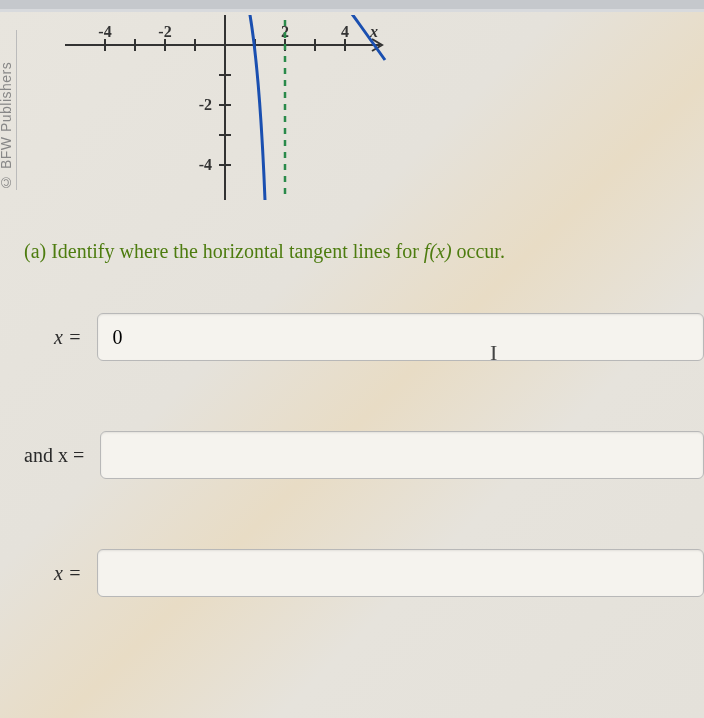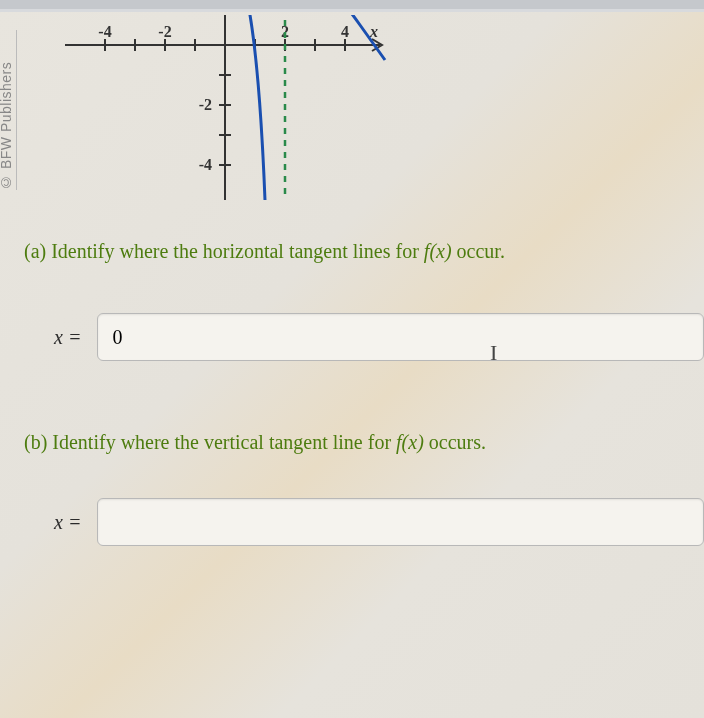--- a/index.html
+++ b/index.html
@@ -129,24 +129,25 @@
 <div class="content">
   <div class="question-text">
     <span>(a) Identify where the horizontal tangent lines for </span><span class="fx">f(x)</span><span> occur.</span>
   </div>
 
   <div class="input-row" style="margin-left:30px;">
     <span class="label">x =</span>
     <input class="answer-input" value="0" style="">
   </div>
 
+  <div class="input-row" style="margin-left:0px;">
+    <span class="label" style="font-style:normal;"><span>and x =</span></span>
+    <input class="answer-input" value="" style="">
+  </div>
 
-  <div class="question-text" style="margin-bottom:44px;">
-    <span>(b) Identify where the vertical tangent line for </span><span class="fx">f(x)</span><span> occurs.</span>
-  </div>
 
   <div class="input-row" style="margin-left:30px; margin-bottom:0;">
     <span class="label">x =</span>
     <input class="answer-input" value="" style="">
   </div>
 </div>
 
 <div class="cursor-indicator">I</div>
 
 </body></html>

